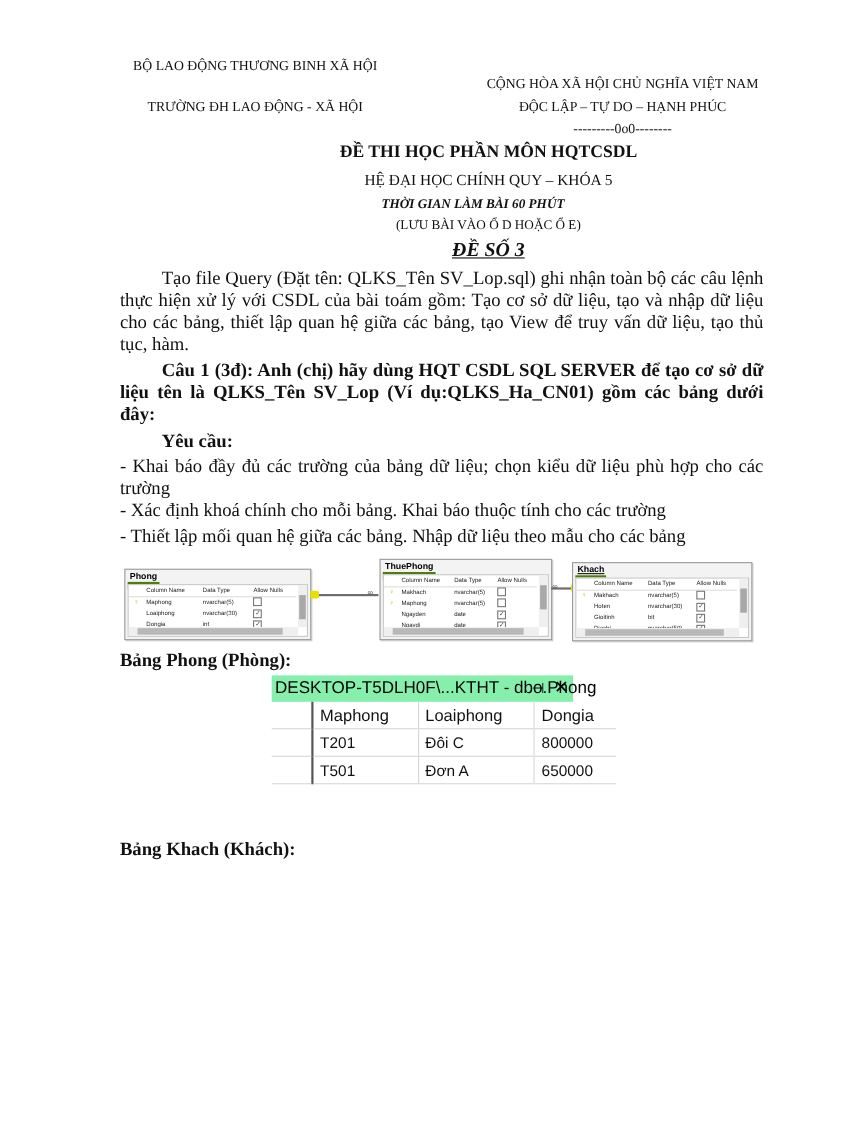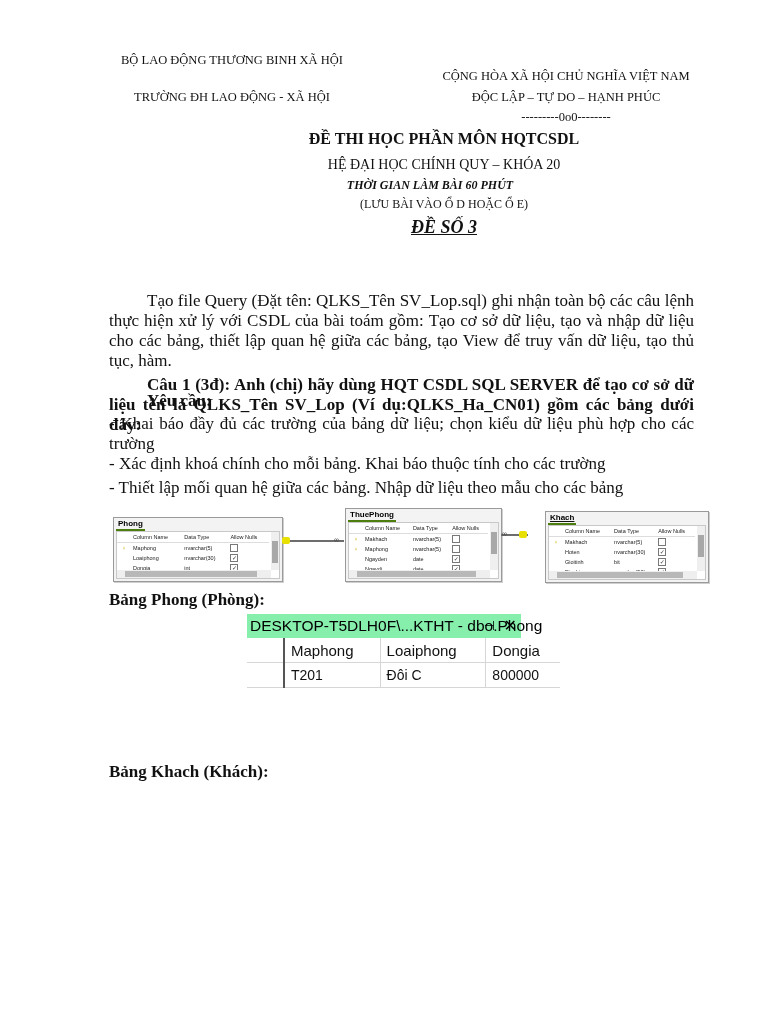--- a/index.html
+++ b/index.html
@@ -3,21 +3,21 @@
 <meta charset="utf-8">
 <style>
   html, body { margin: 0; padding: 0; background: #ffffff; }
   body { width: 768px; height: 1024px; position: relative; overflow: hidden; font-family: "Liberation Serif", serif; color: #111; }
   .abs { position: absolute; }
   .hdr { font-size: 12.5px; text-align: center; white-space: nowrap; }
   .title { font-size: 16px; font-weight: bold; text-align: center; white-space: nowrap; }
   .sub { font-size: 14px; text-align: center; white-space: nowrap; }
   .small { font-size: 12px; text-align: center; white-space: nowrap; }
   .para { font-size: 17px; line-height: 20px; text-align: justify; }
-  .indent { text-indent: 38px; margin-top: 48px; }
+  .indent { text-indent: 38px; }
   .bold { font-weight: bold; }
   .line { font-size: 17px; line-height: 20px; }
 
   
   .dg { position: absolute; border: 1px solid #9a9a9a; background: #f3f3f3; font-family: "Liberation Sans", sans-serif; box-shadow: 1px 1px 0 #cfcfcf; }
   .dg .dg-title { font-size: 8px; font-weight: bold; color: #000; padding: 1px 2px 0 2px; height: 10px; border-bottom: 7px solid #4d7c0f; margin: 0 2px; width: max-content; }
   .dg .dg-body { position: absolute; left: 2px; right: 2px; top: 13px; bottom: 2px; background: #fff; border: 1px solid #c8c8c8; }
   .dg table { border-collapse: collapse; font-size: 5.5px; width: calc(100% - 10px); }
   .dg td, .dg th { height: 10px; padding: 0 2px; white-space: nowrap; font-weight: normal; text-align: left; color: #222; }
   .dg th { border-bottom: 1px solid #ddd; }
@@ -42,21 +42,21 @@
 </head>
 <body>
 
 <div class="abs hdr" style="left:104px; top:53px; width:256px;">BỘ LAO ĐỘNG THƯƠNG BINH XÃ HỘI</div>
 <div class="abs hdr" style="left:104px; top:90px; width:256px;">TRƯỜNG ĐH LAO ĐỘNG - XÃ HỘI</div>
 <div class="abs hdr" style="left:420px; top:69px; width:292px;">CỘNG HÒA XÃ HỘI CHỦ NGHĨA VIỆT NAM</div>
 <div class="abs hdr" style="left:420px; top:90px; width:292px;">ĐỘC LẬP – TỰ DO  – HẠNH PHÚC</div>
 <div class="abs hdr" style="left:420px; top:110px; width:292px;">---------0o0--------</div>
 
 <div class="abs title" style="left:134px; top:130px; width:620px;">ĐỀ THI HỌC PHẦN MÔN HQTCSDL</div>
-<div class="abs sub" style="left:134px; top:157px; width:620px;">HỆ ĐẠI HỌC CHÍNH QUY – KHÓA 20</div>
+<div class="abs sub" style="left:134px; top:157px; width:620px;">HỆ ĐẠI HỌC CHÍNH QUY – KHÓA 5</div>
 <div class="abs small" style="left:120px; top:178px; width:620px; font-weight:bold; font-style:italic;">THỜI GIAN LÀM BÀI 60 PHÚT</div>
 <div class="abs small" style="left:134px; top:197px; width:620px;">(LƯU BÀI VÀO Ổ D HOẶC Ổ E)</div>
 <div class="abs small" style="left:134px; top:217px; width:620px; font-weight:bold; font-style:italic; text-decoration:underline; font-size:18px;">ĐỀ SỐ 3</div>
 
 <div class="abs para indent" style="left:109px; top:243px; width:585px;">Tạo file Query (Đặt tên: QLKS_Tên SV_Lop.sql) ghi nhận toàn bộ các câu lệnh thực hiện xử lý với CSDL của bài toám gồm: Tạo cơ sở dữ liệu, tạo và nhập dữ liệu cho các bảng, thiết lập quan hệ giữa các bảng, tạo View để truy vấn dữ liệu, tạo thủ tục, hàm.</div>
 
 <div class="abs para indent bold" style="left:109px; top:327px; width:585px;">Câu 1 (3đ): Anh (chị) hãy dùng HQT CSDL SQL SERVER để tạo cơ sở dữ liệu tên là QLKS_Tên SV_Lop (Ví dụ:QLKS_Ha_CN01)  gồm các bảng dưới đây:</div>
 <div class="abs line bold" style="left:147px; top:391px;">Yêu cầu:</div>
 <div class="abs para" style="left:109px; top:414px; width:585px;">- Khai báo đầy đủ các trường của bảng dữ liệu; chọn kiểu dữ liệu phù hợp cho các trường</div>
 <div class="abs line" style="left:109px; top:454px; width:585px;">- Xác định khoá chính cho mỗi bảng. Khai báo thuộc tính cho các trường</div>
@@ -151,21 +151,21 @@
       <div class="hscroll">
           <div class="thumb"></div>
         </div>
     </div>
   </div>
 
   <div class="conn" style="left:501px; top:534px; width:27px;"></div>
   <div class="abs" style="left:502px; top:530px; font-size:7px; font-family:'Liberation Sans',sans-serif; color:#444;">∞</div>
   <div class="abs" style="left:519px; top:531px; width:8px; height:7px; background:#e8e000; border-radius:2px;"></div>
 
-  <div class="dg" style="left:545px; top:511px; width:162px; height:70px;text-decoration:underline;">
+  <div class="dg" style="left:520px; top:511px; width:162px; height:70px;text-decoration:underline;">
     <div class="dg-title">Khach</div>
     <div class="dg-body">
       <table>
         <tbody>
             <tr>
               <th></th>
               <th>Column Name</th>
               <th>Data Type</th>
               <th>Allow Nulls</th>
             </tr>
@@ -220,16 +220,22 @@
     <td>Maphong</td>
     <td>Loaiphong</td>
     <td>Dongia</td>
   </tr>
   <tr>
     <td class="rh"></td>
     <td>T201</td>
     <td>Đôi C</td>
     <td>800000</td>
   </tr>
+  <tr>
+    <td class="rh"></td>
+    <td>T501</td>
+    <td>Đơn A</td>
+    <td>650000</td>
+  </tr>
 </tbody>
   </table>
 
 <div class="abs line bold" style="left:109px; top:762px;">Bảng Khach (Khách):</div>
 
 </body></html>

